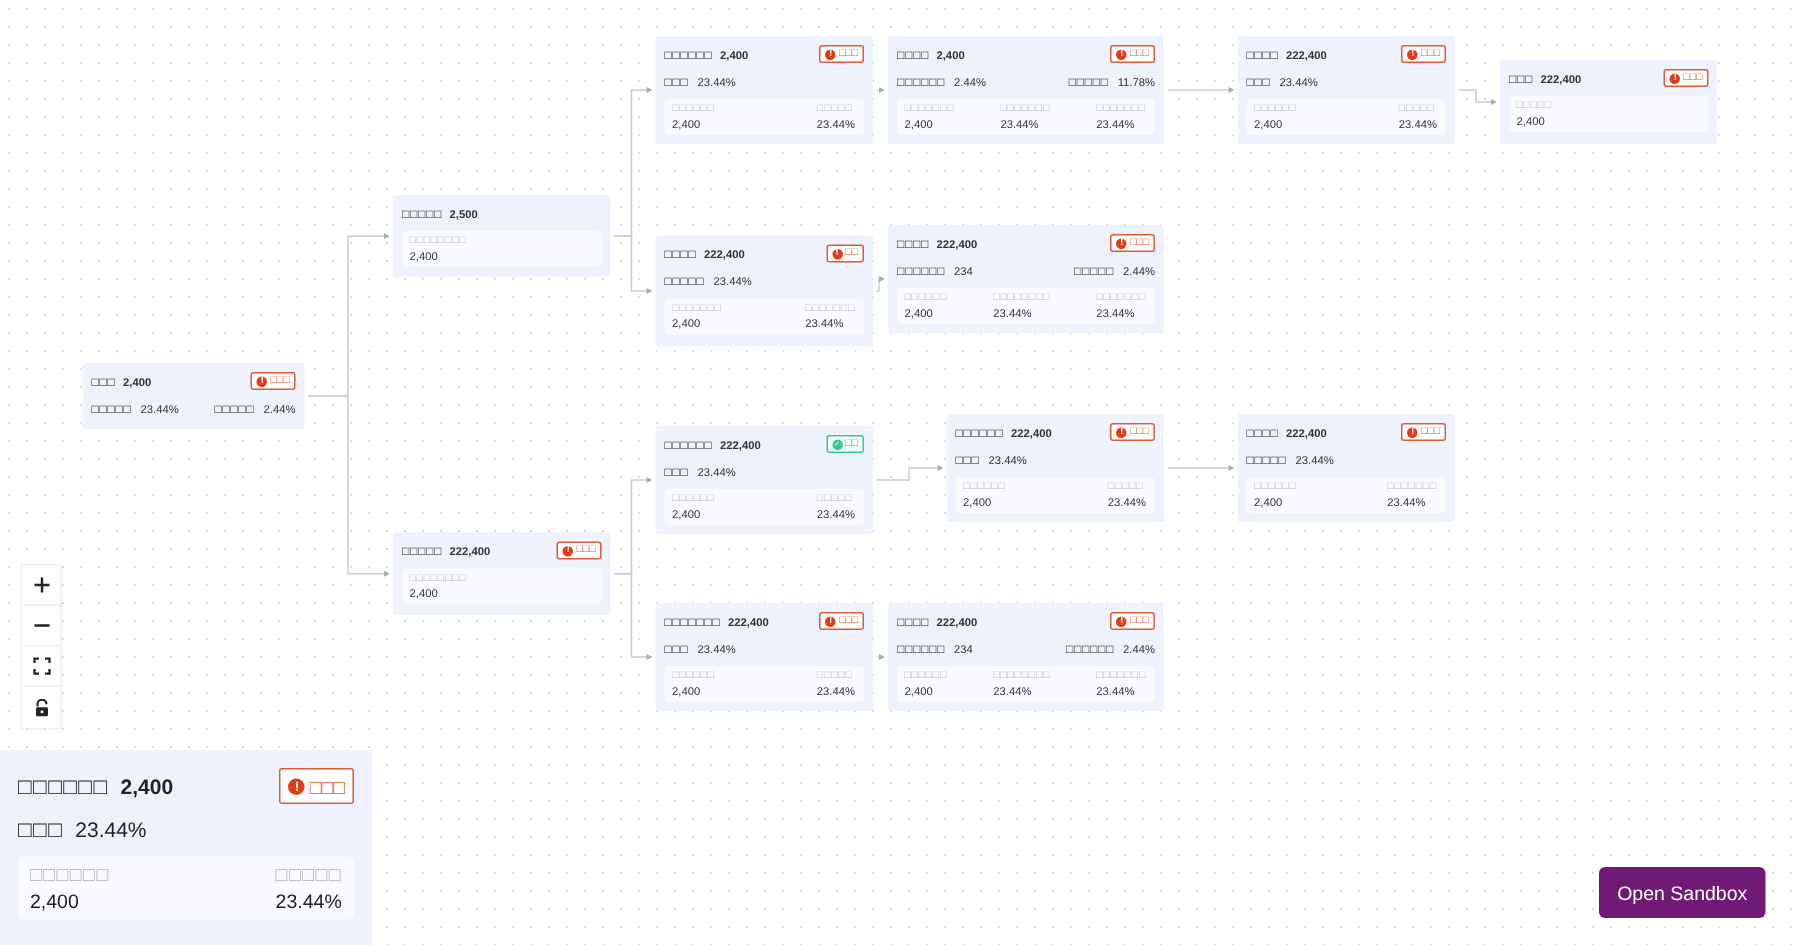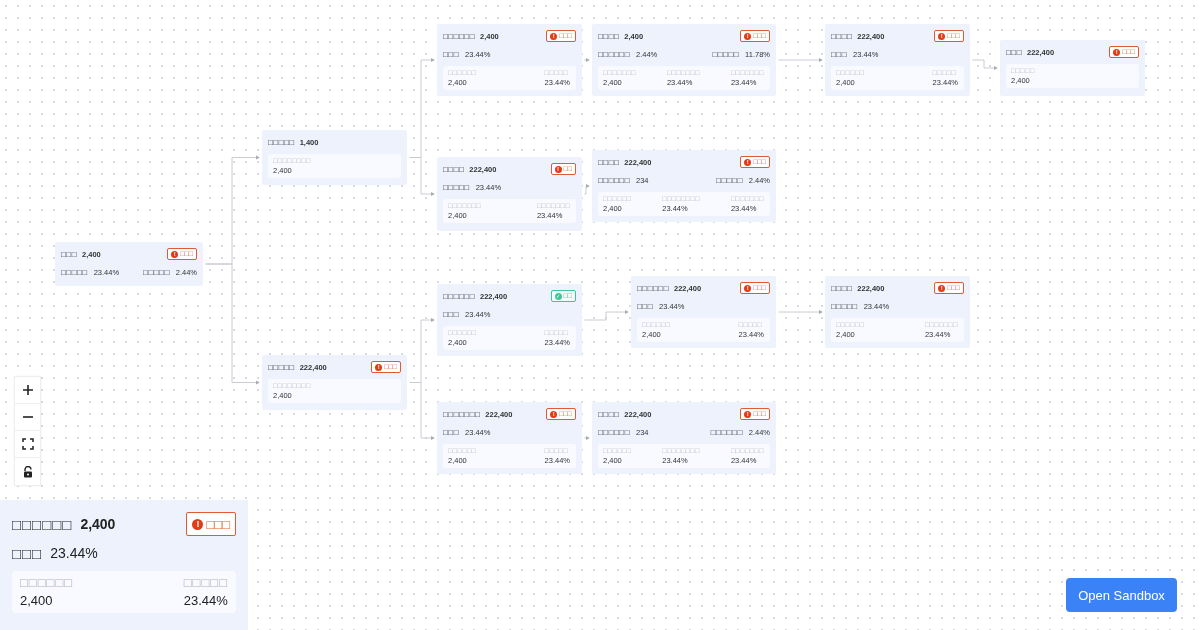--- a/index.html
+++ b/index.html
@@ -91,21 +91,21 @@
     box-shadow: 0 0 2px rgba(0,0,0,0.06);
   }
   #controls .ctl {
     width: 25px; height: 27px; display: flex; align-items: center; justify-content: center;
     border-bottom: 1px solid #eceef2; color: #222; font-size: 16px; background: #fff; cursor: pointer;
   }
   #controls .ctl:last-child { border-bottom: none; }
 
   #sandbox-btn {
     position: absolute; left: 1066px; top: 578px; width: 111px; height: 34px;
-    background: #3b82f6; color: #fff; border: none; border-radius: 4px;
+    background: #701a75; color: #fff; border: none; border-radius: 4px;
     font-family: "Liberation Sans", sans-serif; font-size: 13px; cursor: pointer;
   }
 </style>
 </head>
 <body>
 
 <div id="canvas">
   <svg id="edges">
       <path d="M203 264 H232 V157.5 H257" stroke="#c9ccd3" stroke-width="1" fill="none"></path>
       <path d="M256 155.5 L260 157.5 L256 159.5 Z" fill="#a9adb6"></path>
@@ -175,21 +175,21 @@
           <span class="val">23.44%</span>
           <span class="second">
             <span class="lbl">□□□□□</span>
             <span class="val">2.44%</span>
           </span>
         </div>
       </div>
       <div class="node" style="left: 262px; top: 130px; width: 145px; height: 55px;">
         <div class="row1">
           <span class="title">□□□□□</span>
-          <span class="title-val">1,400</span>
+          <span class="title-val">2,500</span>
         </div>
         <div class="inner">
           <div class="cell">
             <span class="k">□□□□□□□□</span>
             <span class="v">2,400</span>
           </div>
         </div>
       </div>
       <div class="node" style="left: 262px; top: 355px; width: 145px; height: 55px;">
         <div class="row1">

